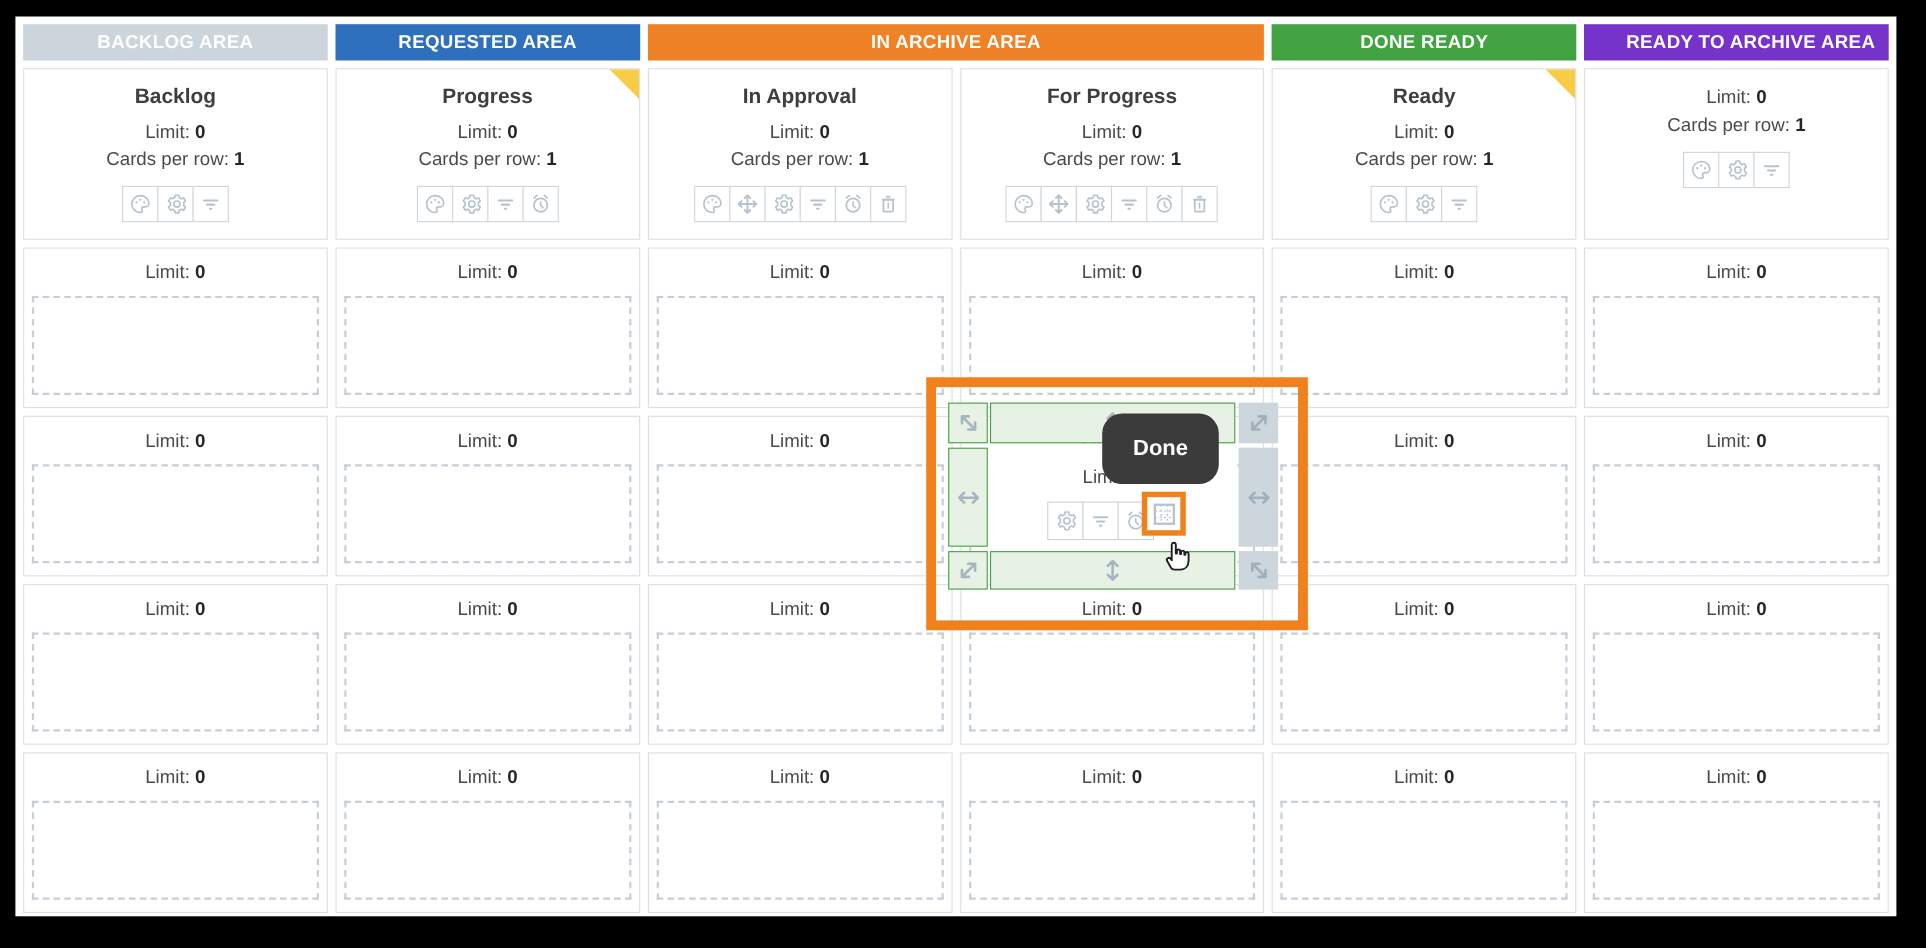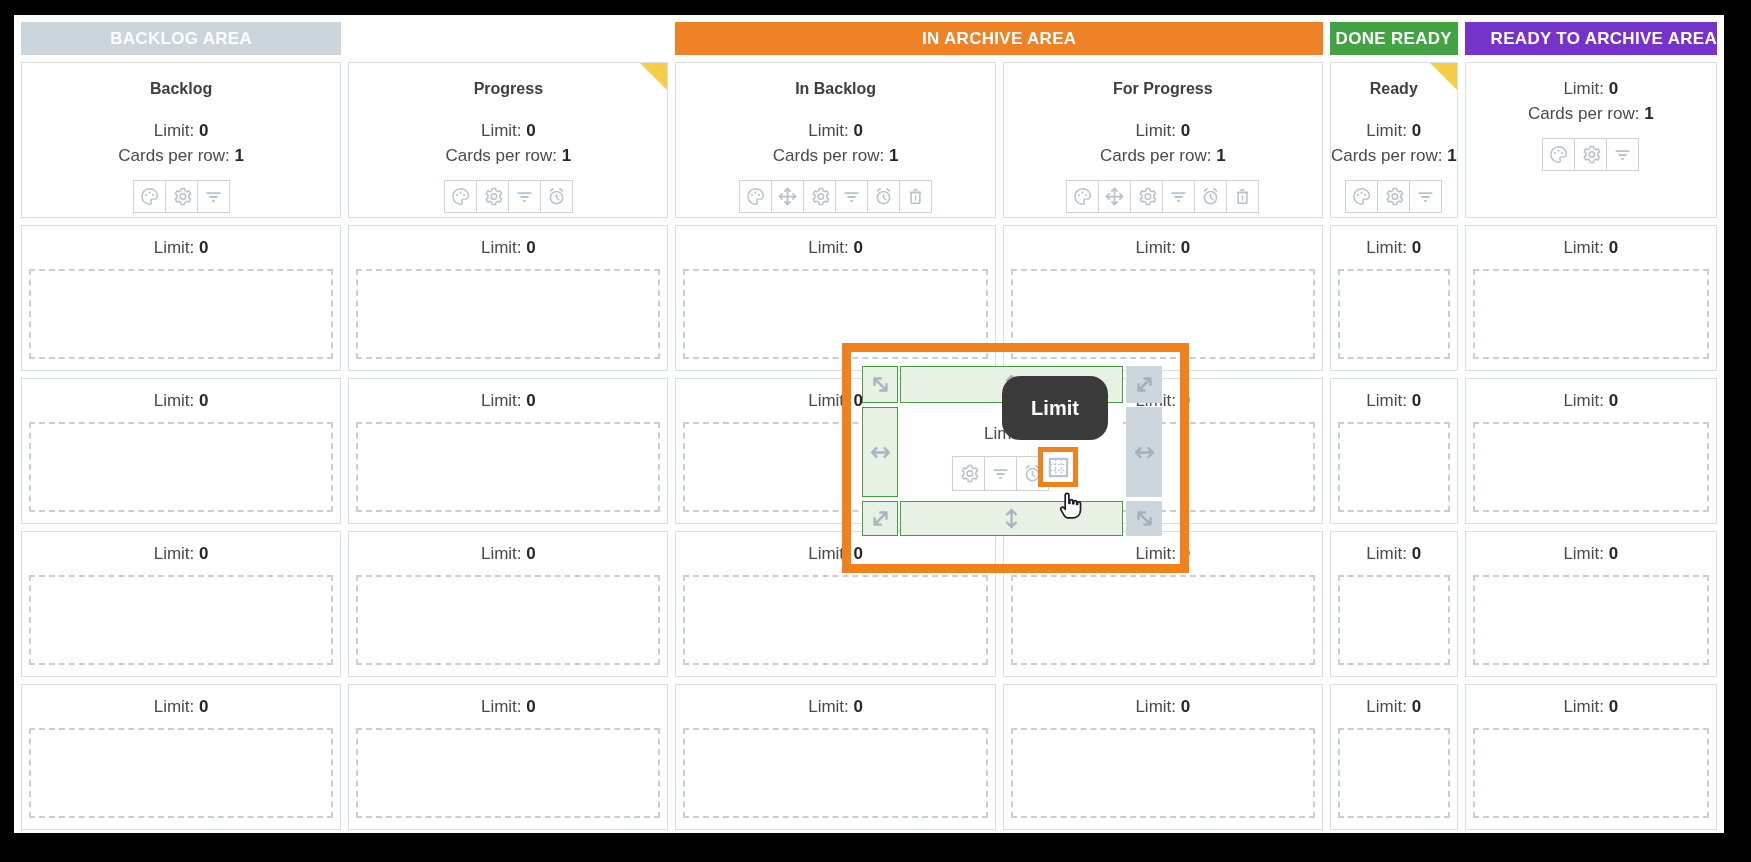--- a/index.html
+++ b/index.html
@@ -8,34 +8,34 @@
     font-family:"Liberation Sans","DejaVu Sans",sans-serif;
     -webkit-font-smoothing:antialiased;
   }
   #stage{position:relative;width:1751px;height:862px;background:#000;}
   #board{
     position:absolute;left:14px;top:15px;width:1710px;height:818px;
     background:#fff;box-sizing:border-box;padding:7px;
   }
   #grid{
     display:grid;width:100%;
-    grid-template-columns:repeat(4,1fr);
+    grid-template-columns:repeat(6,1fr);
     grid-template-rows:33px 156px 146px 146px 146px 146px;
     gap:7px;
   }
   .band{
     display:flex;align-items:center;justify-content:center;
     color:#fff;font-size:17px;font-weight:600;letter-spacing:.3px;
   }
   .hcell,.bcell{
     position:relative;background:#fff;border:1px solid #d9dfe4;
     box-sizing:border-box;overflow:hidden;
   }
   .hcell{text-align:center;padding-top:13px;}
-  .hcell .title{font-size:16px;font-weight:700;color:#3e3e3e;line-height:26px;margin-bottom:16px;}
+  .hcell .title{font-size:19px;font-weight:700;color:#3e3e3e;line-height:26px;margin-bottom:5px;}
   .line{font-size:17px;color:#4a4a4a;line-height:25px;text-align:center;}
   .line b{color:#262626;font-weight:700;}
   .igroup{display:inline-flex;margin-top:12px;}
   .ibtn{
     width:31px;height:31px;display:flex;align-items:center;justify-content:center;
     border:1px solid #ccd5dc;margin-left:-1px;color:#b7c3cc;background:#fff;
   }
   .ibtn:first-child{margin-left:0;}
   .svgicon{display:block;}
   .flag{
@@ -81,20 +81,21 @@
   }
   #cursor{position:absolute;left:212px;top:146px;z-index:8;}
 </style>
 </head>
 <body>
 
 <div id="stage">
   <div id="board">
     <div id="grid">
         <div class="band" style="background: rgb(204, 213, 220); grid-area: 1 / 1 / auto / span 1;">BACKLOG AREA</div>
+        <div class="band" style="background: rgb(46, 112, 188); grid-area: 1 / 2 / auto / span 1;">REQUESTED AREA</div>
         <div class="band" style="background: rgb(239, 130, 38); grid-area: 1 / 3 / auto / span 2;">IN ARCHIVE AREA</div>
         <div class="band" style="background: rgb(66, 163, 66); grid-area: 1 / 5 / auto / span 1;">DONE READY</div>
         <div class="band" style="background: rgb(118, 51, 201); grid-area: 1 / 6 / auto / span 1; padding-left: 26px;">READY TO ARCHIVE AREA</div>
         <div class="hcell" style="grid-area: 2 / 1;"><div class="title">Backlog</div><div class="line">Limit: <b>0</b></div><div class="line">Cards per row: <b>1</b></div><div class="igroup">
             <span class="ibtn">
               <svg class="svgicon " width="21" height="21" viewBox="0 0 24 24">
                 <path d="M12 3.2a8.8 8.8 0 1 0 .2 17.6c1.4 0 1.9-.9 1.9-1.7 0-.9-.7-1.4-.7-2.3 0-1 .9-1.8 2.1-1.8h1.6a3.9 3.9 0 0 0 3.9-3.9c0-4.4-4-7.9-9-7.9z" fill="none" stroke="currentColor" stroke-width="1.7"></path>
                 <circle cx="8" cy="10.2" r="1.2" fill="currentColor"></circle>
                 <circle cx="12" cy="7.6" r="1.2" fill="currentColor"></circle>
                 <circle cx="16" cy="10.2" r="1.2" fill="currentColor"></circle>
@@ -133,21 +134,21 @@
               </svg>
             </span>
             <span class="ibtn">
               <svg class="svgicon " width="21" height="21" viewBox="0 0 24 24">
                 <circle cx="12" cy="13.2" r="7" fill="none" stroke="currentColor" stroke-width="1.8"></circle>
                 <path d="M12 9.6v3.6l2.6 2.6" fill="none" stroke="currentColor" stroke-width="1.7" stroke-linecap="round"></path>
                 <path d="M5.2 5.6L8 3.2M18.8 5.6L16 3.2" fill="none" stroke="currentColor" stroke-width="1.9" stroke-linecap="round"></path>
               </svg>
             </span>
           </div></div>
-        <div class="hcell" style="grid-area: 2 / 3;"><div class="title">In Backlog</div><div class="line">Limit: <b>0</b></div><div class="line">Cards per row: <b>1</b></div><div class="igroup">
+        <div class="hcell" style="grid-area: 2 / 3;"><div class="title">In Approval</div><div class="line">Limit: <b>0</b></div><div class="line">Cards per row: <b>1</b></div><div class="igroup">
             <span class="ibtn">
               <svg class="svgicon " width="21" height="21" viewBox="0 0 24 24">
                 <path d="M12 3.2a8.8 8.8 0 1 0 .2 17.6c1.4 0 1.9-.9 1.9-1.7 0-.9-.7-1.4-.7-2.3 0-1 .9-1.8 2.1-1.8h1.6a3.9 3.9 0 0 0 3.9-3.9c0-4.4-4-7.9-9-7.9z" fill="none" stroke="currentColor" stroke-width="1.7"></path>
                 <circle cx="8" cy="10.2" r="1.2" fill="currentColor"></circle>
                 <circle cx="12" cy="7.6" r="1.2" fill="currentColor"></circle>
                 <circle cx="16" cy="10.2" r="1.2" fill="currentColor"></circle>
               </svg>
             </span>
             <span class="ibtn">
               <svg class="svgicon " width="21" height="21" viewBox="0 0 24 24">
@@ -435,21 +436,21 @@
         </span>
       </div>
 
     <div id="mergebtn">
         <svg class="svgicon " width="23" height="23" viewBox="0 0 24 24">
           <rect x="3" y="3" width="18" height="18" fill="none" stroke="currentColor" stroke-width="2.2"></rect>
           <path d="M9 3v18M15 3v18M3 9h18M3 15h18" fill="none" stroke="currentColor" stroke-width="1.3" stroke-dasharray="2 2.4"></path>
         </svg>
       </div>
 
-    <div id="tooltip">Limit</div>
+    <div id="tooltip">Done</div>
 
     <div id="cursor">
         <svg class="svgicon " width="32" height="32" viewBox="0 0 24 24">
           <path d="M10.1 21.6c-.9 0-1.7-.5-2.2-1.3l-2.6-4.5c-.4-.7-.2-1.5.4-1.9.5-.4 1.4-.3 1.9.3l.8 1V4.7c0-.8.6-1.4 1.4-1.4s1.4.6 1.4 1.4v6h.7V9c0-.6.5-1.1 1.1-1.1s1.1.5 1.1 1.1v2h.7v-1.2c0-.6.5-1.1 1.1-1.1s1.1.5 1.1 1.1v1.7h.7v-.7c0-.6.5-1.1 1.1-1.1s1.1.5 1.1 1.1v4.6c0 3.9-2.3 6.2-5.7 6.2z" fill="#ffffff" stroke="#1e1e1e" stroke-width="1.3" stroke-linejoin="round"></path>
         </svg>
       </div>
   </div>
 </div>
 
 </body></html>

